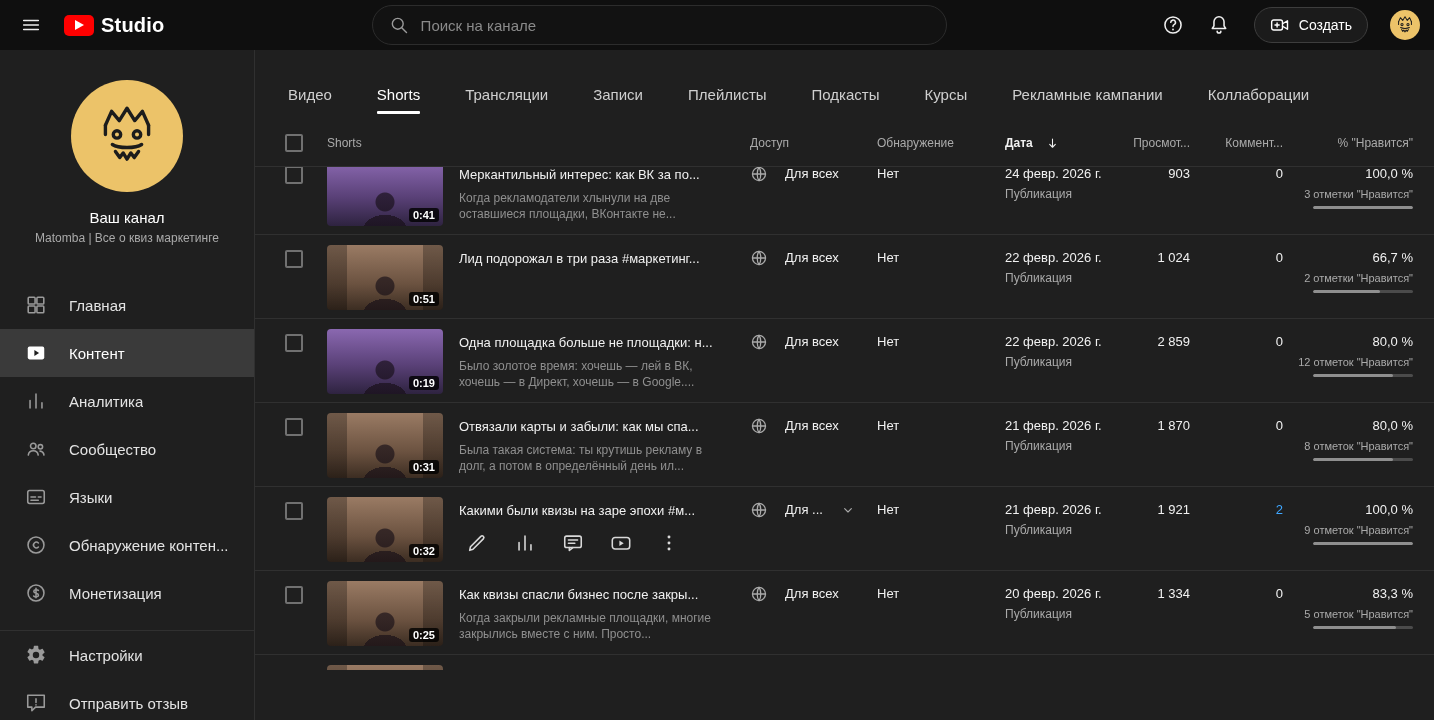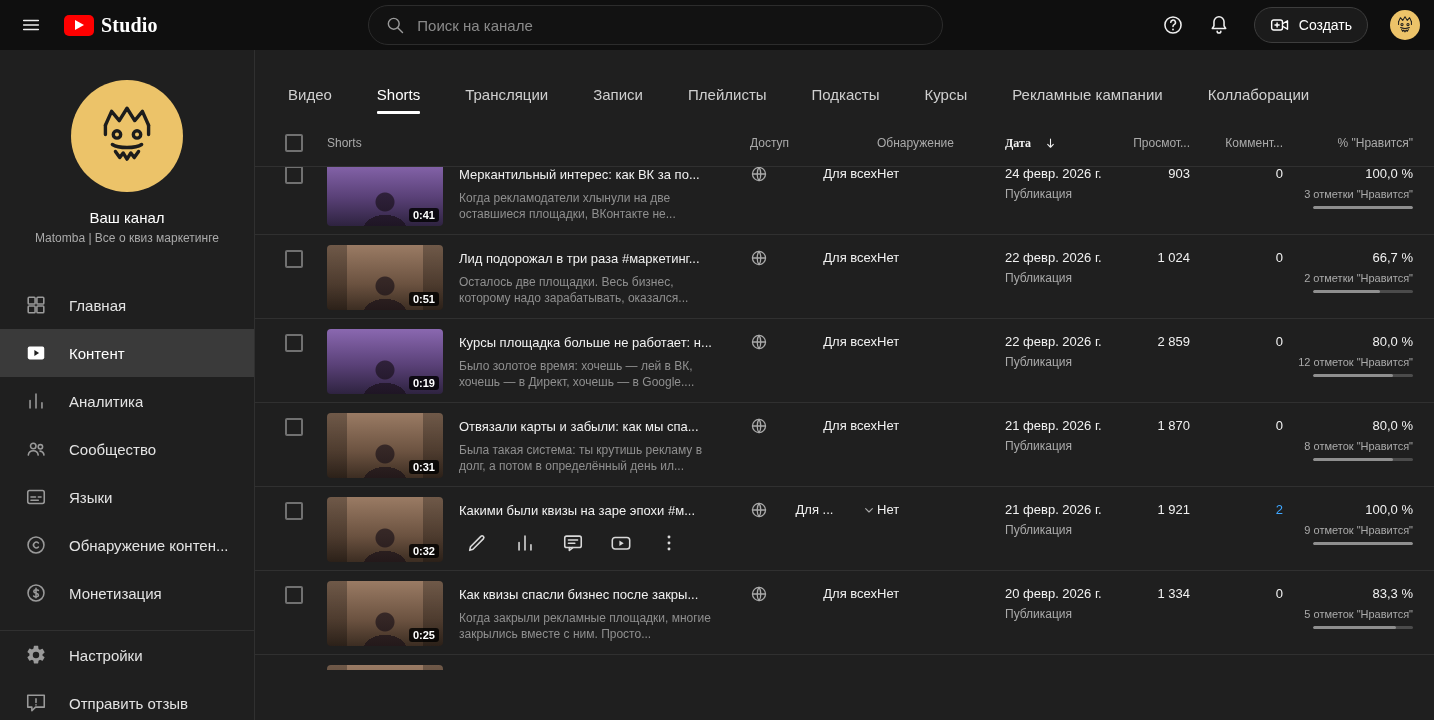--- a/index.html
+++ b/index.html
@@ -9,21 +9,21 @@
 
   
   .header { flex: 0 0 50px; background: #0f0f0f; display: flex; align-items: center; padding: 0 14px 0 12px; }
   .h-left { display: flex; align-items: center; gap: 14px; }
   .iconbtn { background: none; border: none; color: #efefef; width: 38px; height: 38px;
     display: flex; align-items: center; justify-content: center; cursor: pointer; }
   .icon { display: inline-block; }
   .icon svg { width: 100%; height: 100%; display: block; }
   .i22 { width: 22px; height: 22px; }
   .i20 { width: 20px; height: 20px; }
-  .logo { display: flex; align-items: center; gap: 7px; cursor: pointer; font-family: Liberation Serif, serif; }
+  .logo { display: flex; align-items: center; gap: 7px; cursor: pointer; }
   .yt-mark { width: 30px; height: 21px; background: #ff0000; border-radius: 5px; position: relative; }
   .yt-tri { position: absolute; left: 11px; top: 5px; width: 0; height: 0;
     border-left: 9px solid #fff; border-top: 5.5px solid transparent; border-bottom: 5.5px solid transparent; }
   .logo-text { font-size: 20px; font-weight: 700; letter-spacing: 0.2px; color: #fff; }
   .h-center { flex: 1; display: flex; justify-content: center; align-items: flex-end; }
   .searchbar { width: 575px; height: 40px; background: #121212; border: 1px solid #2c2c2c;
     border-radius: 20px; display: flex; align-items: center; padding: 0 16px; gap: 12px; }
   .searchbar .icon { color: #9a9a9a; }
   .search-input { flex: 1; background: transparent; border: none; outline: none; color: #f1f1f1; font-size: 15px;
     font-family: "Liberation Sans", sans-serif; }
@@ -68,21 +68,21 @@
     border-bottom: 1px solid #303030; }
   .filterbar .icon { width: 22px; height: 22px; color: #cfcfcf; cursor: pointer; }
   .filter-label { font-size: 14px; color: #8a8a8a; }
 
   
   .thead { height: 47px; display: grid; align-items: center;
     grid-template-columns: 42px 423px 127px 128px 123px 62px 93px 130px;
     padding: 0 21px 0 30px; border-bottom: 1px solid #303030; }
   .th { font-size: 12px; color: #aaa; white-space: nowrap; overflow: hidden; }
   .th-right { text-align: right; }
-  .th-date { color: #f1f1f1; font-weight: 700; display: flex; align-items: center; gap: 12px; font-family: Liberation Serif, serif; }
+  .th-date { color: #f1f1f1; font-weight: 700; display: flex; align-items: center; gap: 12px; }
   .sorticon { width: 15px; height: 15px; color: #f1f1f1; }
   .checkbox { width: 18px; height: 18px; border: 2px solid #717171; border-radius: 2px; cursor: pointer; }
 
   .rows { height: 503px; overflow: hidden; }
   .trow { height: 84px; display: grid;
     grid-template-columns: 42px 132px 291px 127px 128px 123px 62px 93px 130px;
     padding: 0 21px 0 30px; border-bottom: 1px solid #303030; align-items: start; }
   .trow.first-clip { margin-top: -16px; }
   .cell { padding-top: 15px; font-size: 13px; color: #f1f1f1; min-width: 0; }
   .c-check { padding-top: 15px; }
@@ -98,21 +98,21 @@
       radial-gradient(circle 9px at 50% 12px, rgba(22,14,22,0.65) 0 9px, transparent 10px),
       radial-gradient(ellipse 22px 15px at 50% 40px, rgba(22,14,22,0.65) 0 100%, transparent 100%); }
   .duration { position: absolute; right: 4px; bottom: 4px; background: rgba(0,0,0,0.8); color: #fff;
     font-size: 11px; font-weight: 700; padding: 1px 4px; border-radius: 3px; }
   .vtitle { font-size: 13px; line-height: 18px; color: #f1f1f1; white-space: nowrap; overflow: hidden;
     max-width: 280px; cursor: pointer; }
   .vdesc { margin-top: 6px; font-size: 12px; line-height: 16px; color: #8f8f8f; max-width: 260px;
     display: -webkit-box; -webkit-line-clamp: 2; -webkit-box-orient: vertical; overflow: hidden; }
   .vactions { display: flex; gap: 25px; margin-top: 12px; padding-left: 6px; }
   .actbtn { background: none; border: none; width: 23px; height: 23px; padding: 0; color: #d9d9d9; cursor: pointer; }
-  .c-access { display: flex; align-items: flex-start; gap: 17px; justify-content: space-between; }
+  .c-access { display: flex; align-items: flex-start; gap: 17px; }
   .c-access .globe { width: 18px; height: 18px; color: #aaa; flex: 0 0 18px; margin-top: -1px; }
   .access-text { font-size: 13px; color: #f1f1f1; white-space: nowrap; }
   .chev { width: 16px; height: 16px; color: #aaa; margin-top: 0; cursor: pointer; }
   .date-main { font-size: 13px; line-height: 16px; }
   .date-sub { margin-top: 5px; font-size: 12px; color: #aaa; }
   .c-views, .c-comments { text-align: right; }
   .c-comments.blue { color: #3ea6ff; }
   .c-likes { text-align: right; }
   .pct { font-size: 13px; line-height: 16px; }
   .note { margin-top: 6px; font-size: 11px; color: #aaa; white-space: nowrap; }
@@ -388,21 +388,20 @@
     <div class="cell c-check">
               <div class="checkbox"></div>
             </div>
     <div class="cell c-thumb">
       <div class="thumb t-tan">
         <span class="duration">0:51</span>
       </div>
     </div>
     <div class="cell c-title">
       <div class="vtitle">Лид подорожал в три раза #маркетинг...</div>
-      <div class="vdesc">Осталось две площадки. Весь бизнес, которому надо зарабатывать, оказался...</div>
 
     </div>
     <div class="cell c-access">
       <span class="icon globe">
                 <svg viewBox="0 0 24 24" fill="none" stroke="currentColor" stroke-width="1.7" stroke-linecap="round" stroke-linejoin="round">
                   <circle cx="12" cy="12" r="8.7"></circle>
                   <path d="M3.3 12h17.4M12 3.3c3.2 3.6 3.2 13.8 0 17.4M12 3.3c-3.2 3.6-3.2 13.8 0 17.4"></path>
                 </svg>
               </span>
       <span class="access-text">Для всех</span>
@@ -426,21 +425,21 @@
           <div class="trow">
     <div class="cell c-check">
               <div class="checkbox"></div>
             </div>
     <div class="cell c-thumb">
       <div class="thumb t-violet">
         <span class="duration">0:19</span>
       </div>
     </div>
     <div class="cell c-title">
-      <div class="vtitle">Курсы площадка больше не работает: н...</div>
+      <div class="vtitle">Одна площадка больше не площадки: н...</div>
       <div class="vdesc">Было золотое время: хочешь — лей в ВК, хочешь — в Директ, хочешь — в Google....</div>
 
     </div>
     <div class="cell c-access">
       <span class="icon globe">
                 <svg viewBox="0 0 24 24" fill="none" stroke="currentColor" stroke-width="1.7" stroke-linecap="round" stroke-linejoin="round">
                   <circle cx="12" cy="12" r="8.7"></circle>
                   <path d="M3.3 12h17.4M12 3.3c3.2 3.6 3.2 13.8 0 17.4M12 3.3c-3.2 3.6-3.2 13.8 0 17.4"></path>
                 </svg>
               </span>

